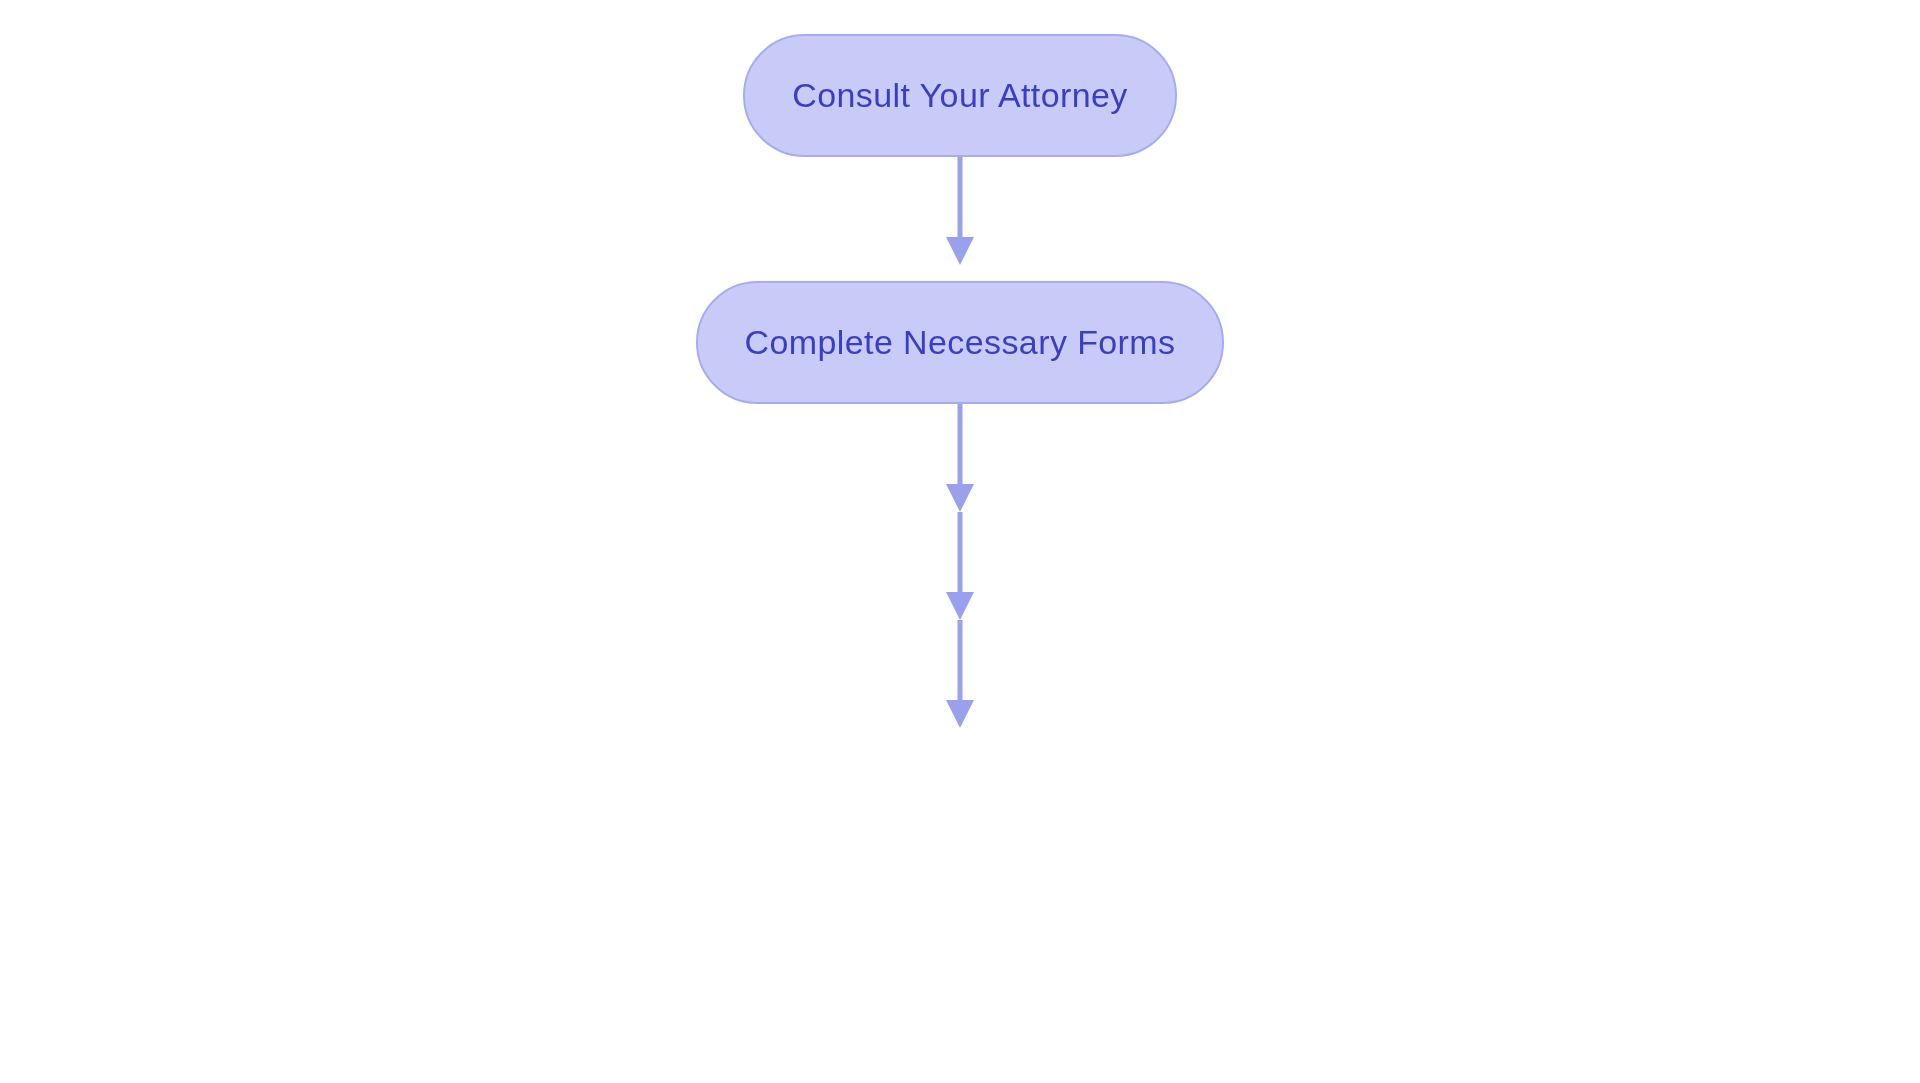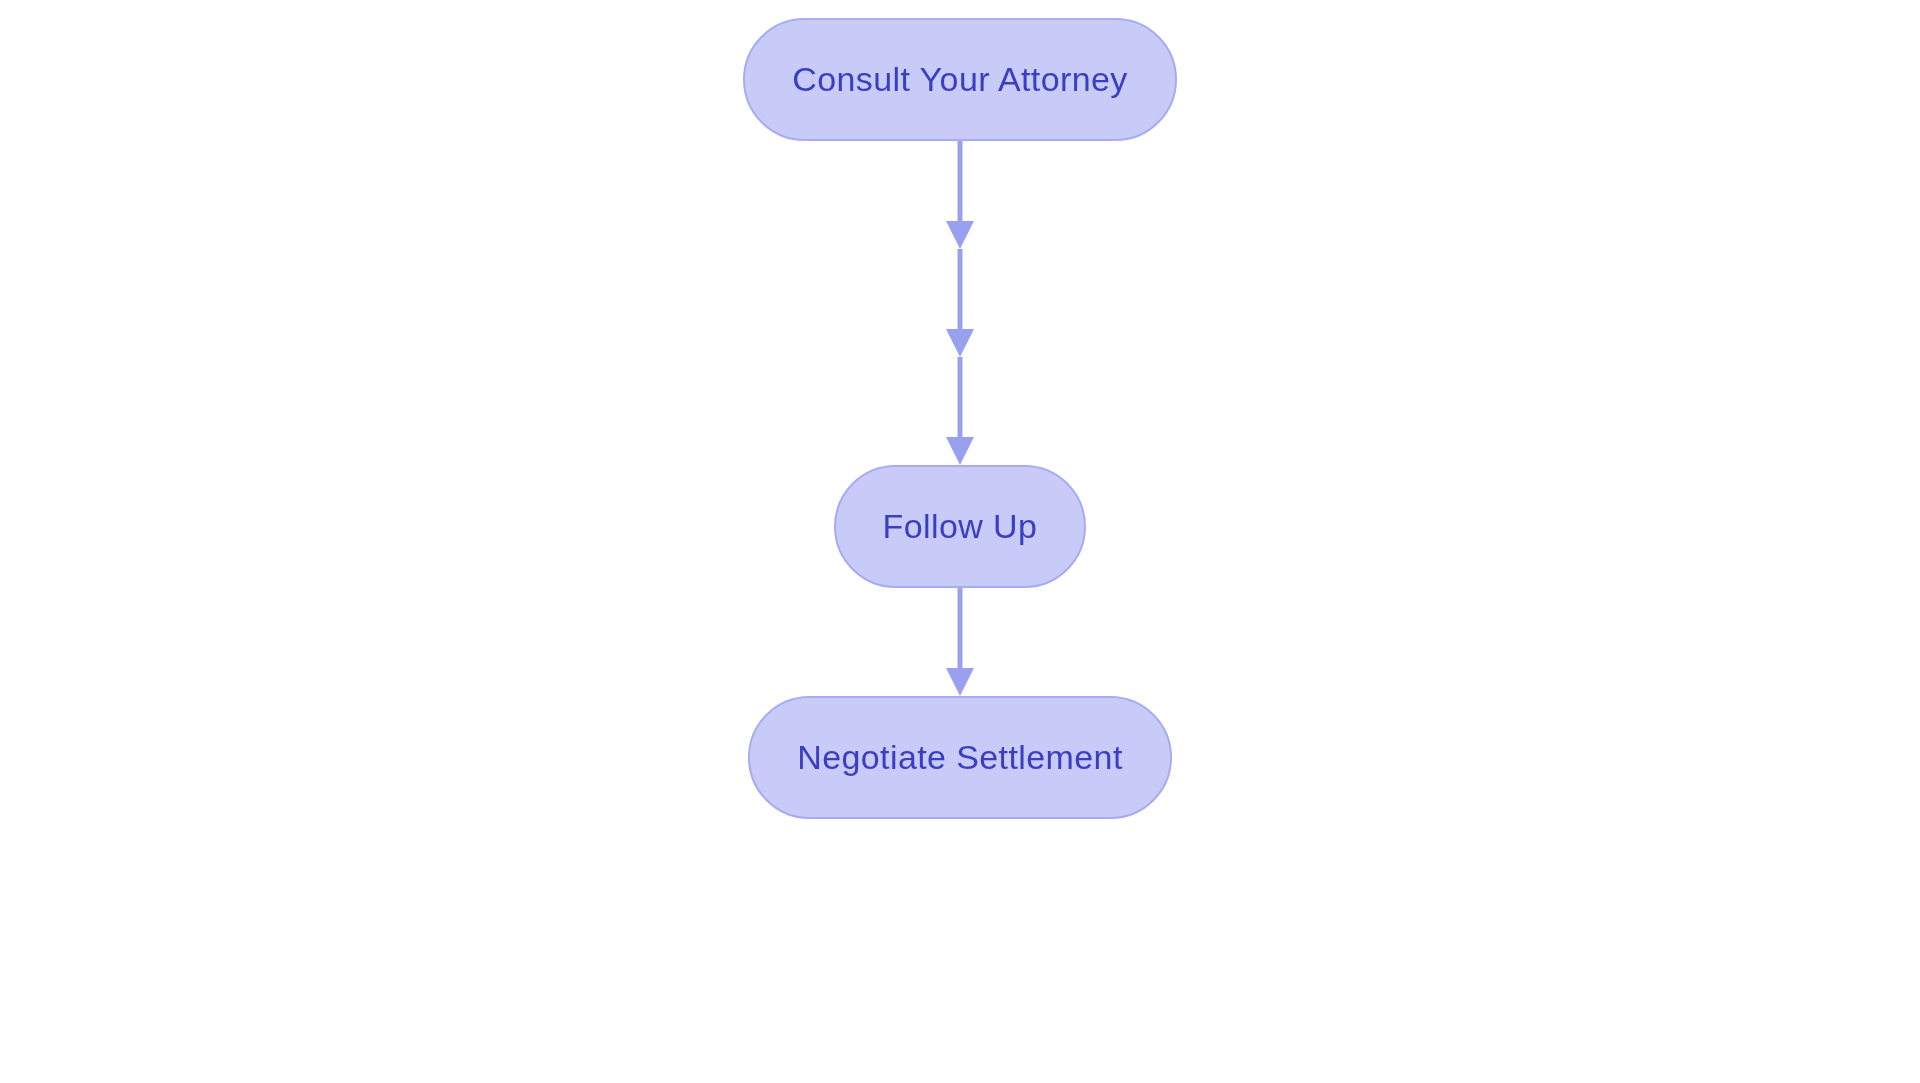--- a/index.html
+++ b/index.html
@@ -27,20 +27,21 @@
   .node {
     height: 123px;
     padding: 0 47px;
     min-width: 218px;
     border-radius: 62px;
     background: var(--node-fill, #c8cbf7);
     border: 2px solid var(--node-border, #a6acf1);
     display: flex;
     align-items: center;
     justify-content: center;
+    margin-top: 16px;
   }
   .node-label {
     color: var(--node-text, #3a3ec2);
     font-size: 34px;
     letter-spacing: 0.4px;
     white-space: nowrap;
   }
   .arrow {
     width: 32px;
     height: 108px;
@@ -65,45 +66,42 @@
       <span class="node-label">Consult Your Attorney</span>
     </div>
 
     <div class="arrow">
       <svg width="32" height="108" viewBox="0 0 32 108">
         <line class="arrow-line" x1="16" y1="0" x2="16" y2="84"></line>
         <polygon class="arrow-head" points="2,80 30,80 16,108"></polygon>
       </svg>
     </div>
 
+    <div class="node">
+      <span class="node-label">Complete Necessary Forms</span>
+    </div>
 
     <div class="arrow">
       <svg width="32" height="108" viewBox="0 0 32 108">
         <line class="arrow-line" x1="16" y1="0" x2="16" y2="84"></line>
         <polygon class="arrow-head" points="2,80 30,80 16,108"></polygon>
       </svg>
     </div>
 
 
     <div class="arrow">
       <svg width="32" height="108" viewBox="0 0 32 108">
         <line class="arrow-line" x1="16" y1="0" x2="16" y2="84"></line>
         <polygon class="arrow-head" points="2,80 30,80 16,108"></polygon>
       </svg>
     </div>
 
-    <div class="node">
-      <span class="node-label">Follow Up</span>
-    </div>
 
     <div class="arrow">
       <svg width="32" height="108" viewBox="0 0 32 108">
         <line class="arrow-line" x1="16" y1="0" x2="16" y2="84"></line>
         <polygon class="arrow-head" points="2,80 30,80 16,108"></polygon>
       </svg>
     </div>
 
-    <div class="node">
-      <span class="node-label">Negotiate Settlement</span>
-    </div>
 
   </div>
 </div>
 
 </body></html>

